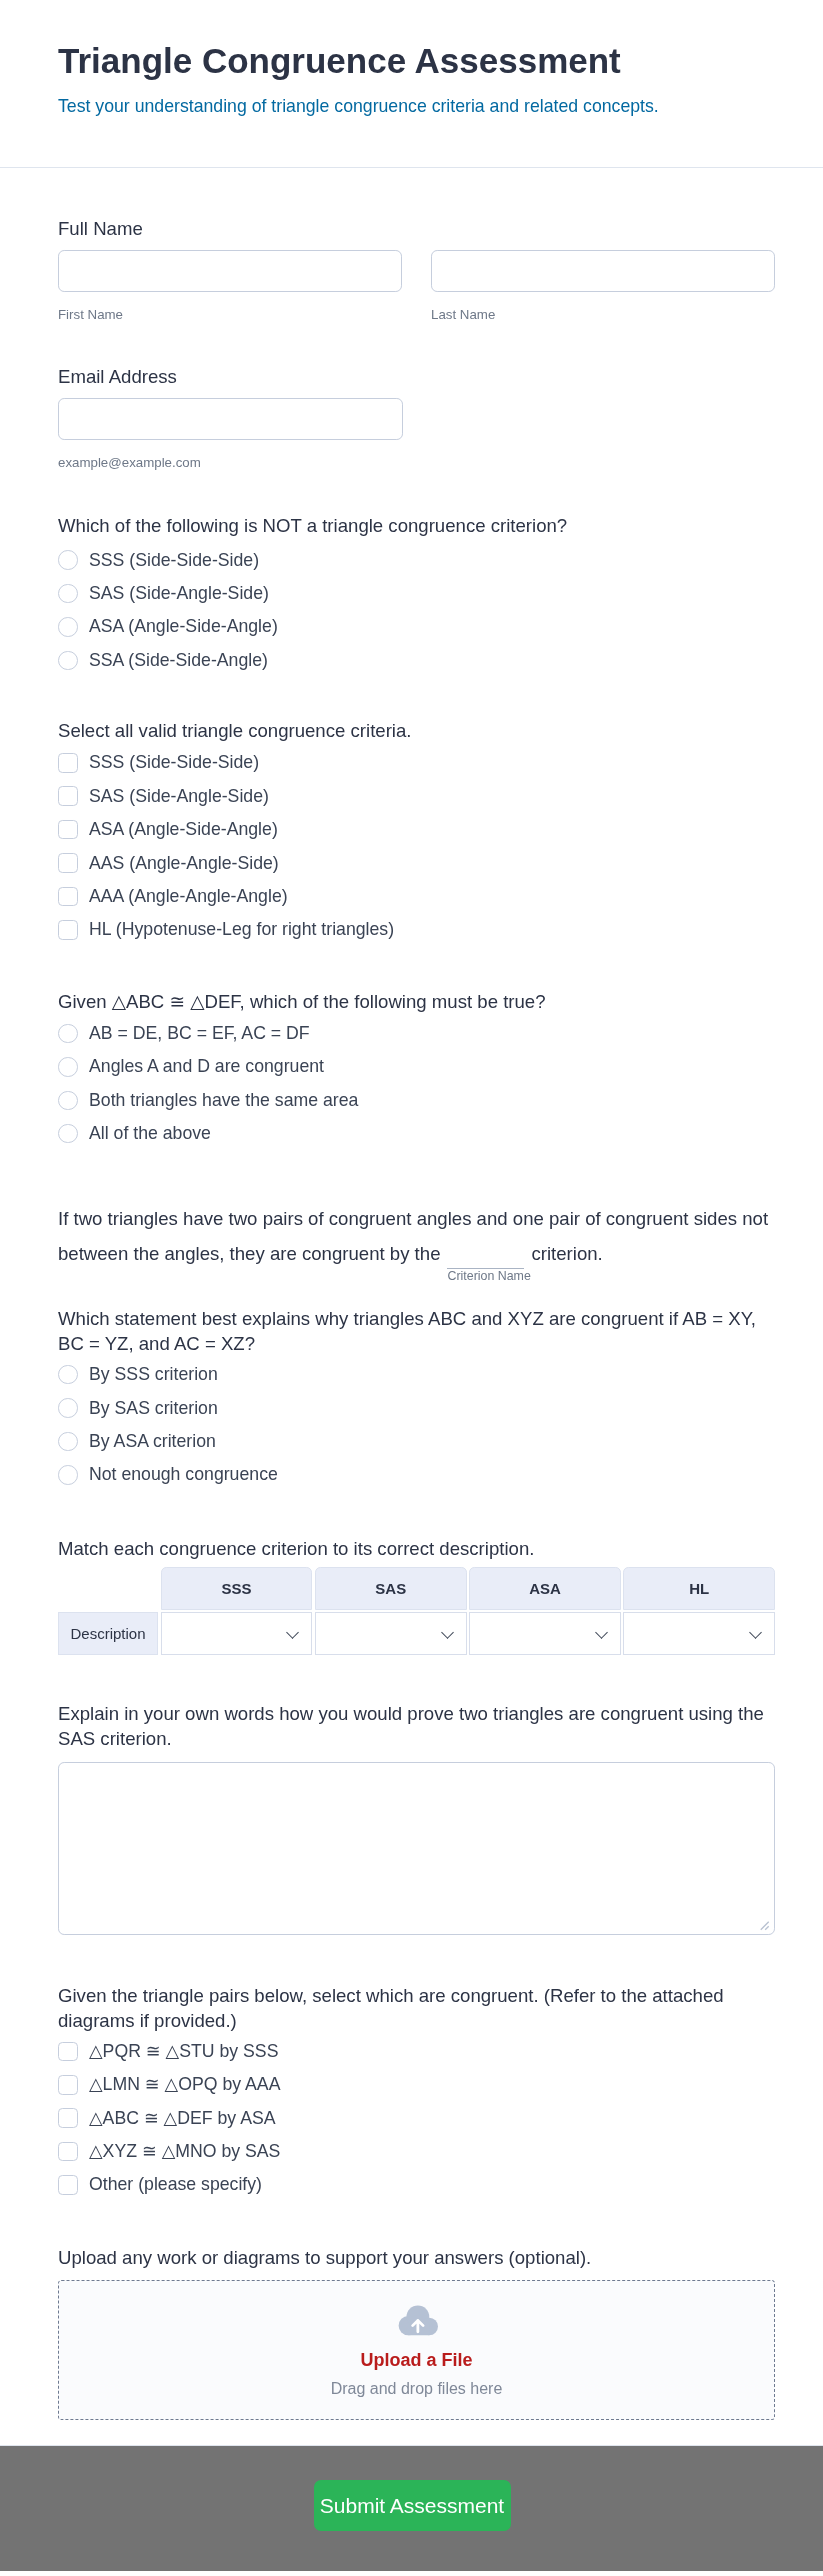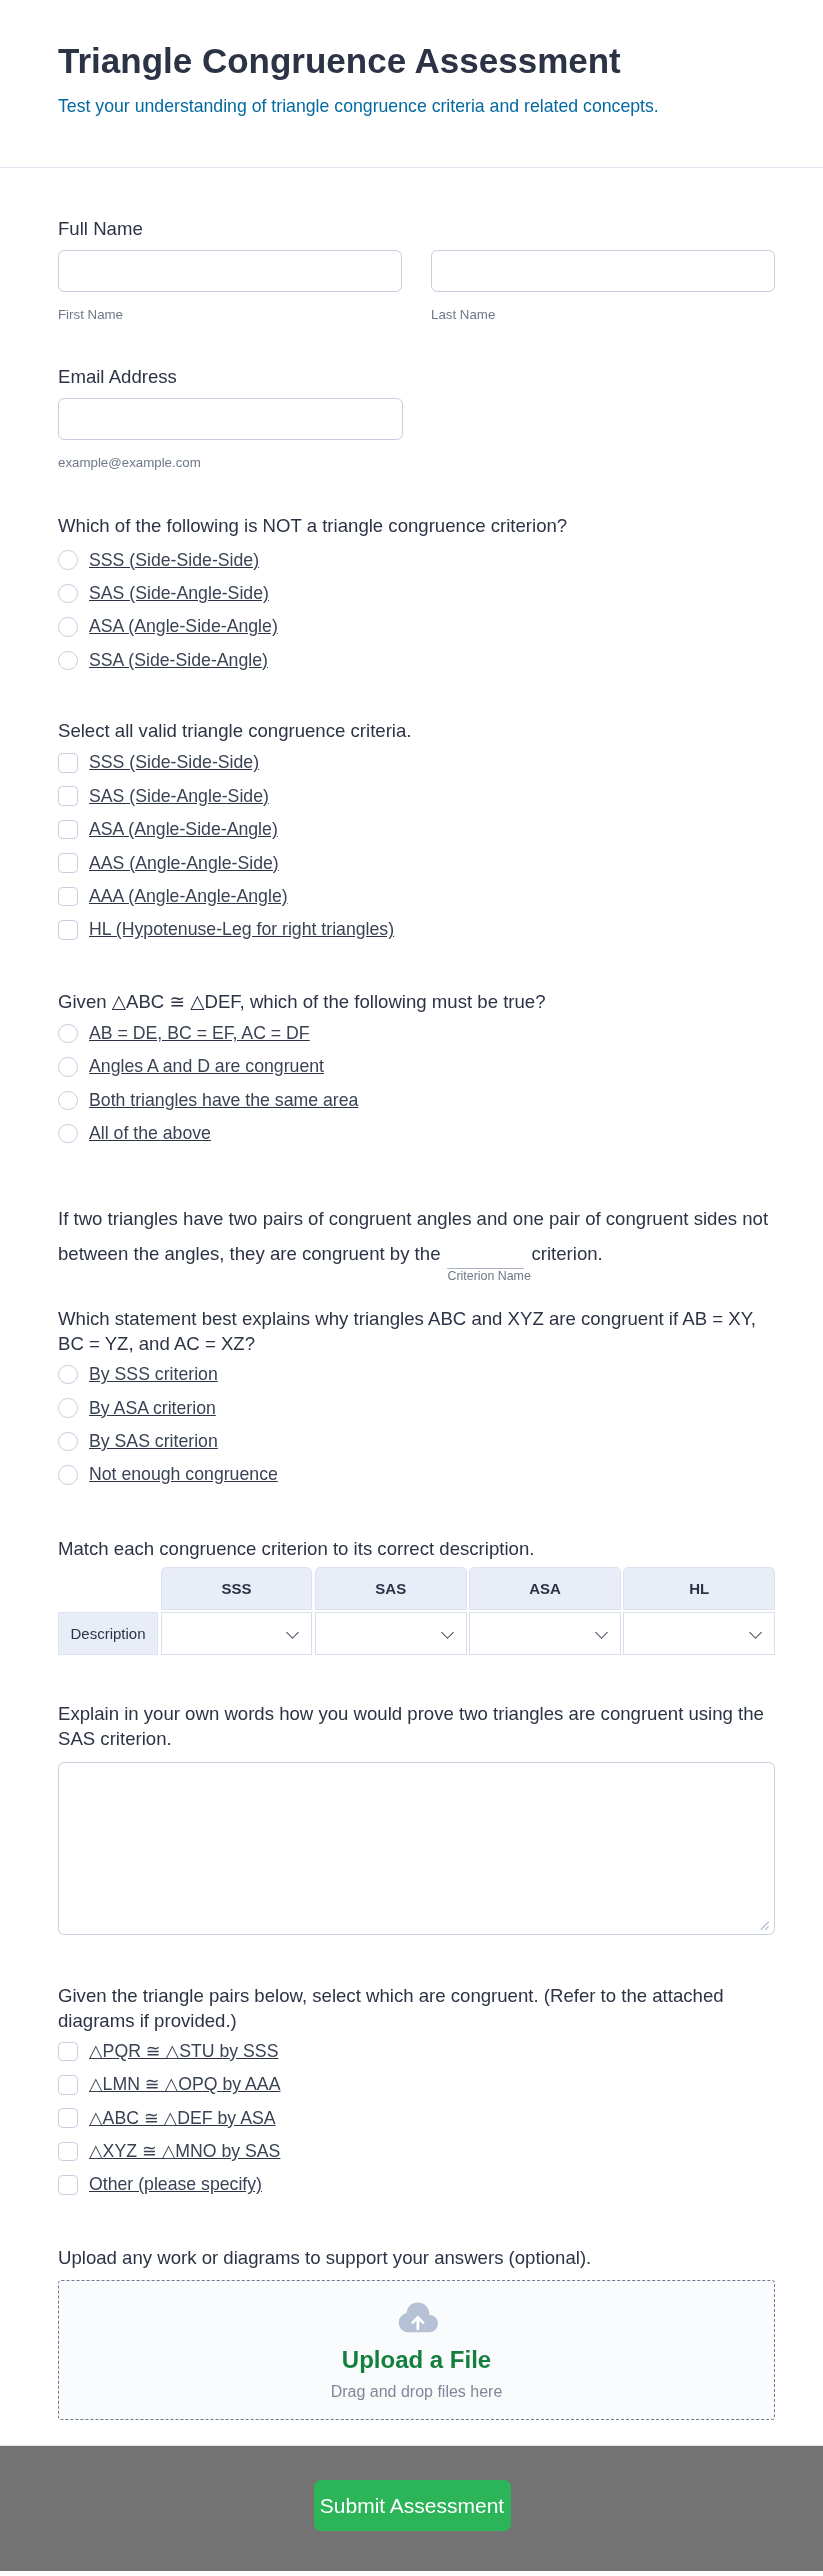--- a/index.html
+++ b/index.html
@@ -74,21 +74,20 @@
   .email-input-wrap { margin-top: 10.6px; width: 345px; }
 
   
   .options { margin-top: 12.4px; }
   .opt {
     display: flex;
     align-items: center;
     height: 21px;
     margin-bottom: 12.4px;
     cursor: pointer;
-    text-decoration: underline;
   }
   .opt:last-child { margin-bottom: 0; }
   .radio, .checkbox {
     box-sizing: border-box;
     width: 19.5px; height: 19.5px;
     border: 1.3px solid #c6cedd;
     background: #ffffff;
     flex: 0 0 19.5px;
   }
   .radio { border-radius: 50%; }
@@ -198,23 +197,23 @@
     border: 1.8px dashed #6e7a90;
     border-radius: 3.5px;
     background: #fafbfd;
     display: flex;
     flex-direction: column;
     align-items: center;
     justify-content: center;
     cursor: pointer;
   }
   .upload-title {
-    font-size: 24px;
+    font-size: 18px;
     font-weight: 700;
-    color: #15803d;
+    color: #b91c1c;
     margin-top: 12.4px;
   }
   .upload-hint {
     font-size: 16px;
     color: #7f8898;
     margin-top: 8.9px;
   }
 
   
   .form-footer {
@@ -369,25 +368,25 @@
 
     <div class="field f-q4">
       <div class="q-label two-line">Which statement best explains why triangles ABC and XYZ are congruent if AB = XY, BC = YZ, and AC = XZ?</div>
       <div class="options">
         <label class="opt">
           <span class="radio"></span>
           <span class="opt-text">By SSS criterion</span>
         </label>
         <label class="opt">
           <span class="radio"></span>
+          <span class="opt-text">By SAS criterion</span>
+        </label>
+        <label class="opt">
+          <span class="radio"></span>
           <span class="opt-text">By ASA criterion</span>
-        </label>
-        <label class="opt">
-          <span class="radio"></span>
-          <span class="opt-text">By SAS criterion</span>
         </label>
         <label class="opt">
           <span class="radio"></span>
           <span class="opt-text">Not enough congruence</span>
         </label>
       </div>
     </div>
 
     <div class="field f-match">
       <div class="q-label two-line">Match each congruence criterion to its correct description.</div>

